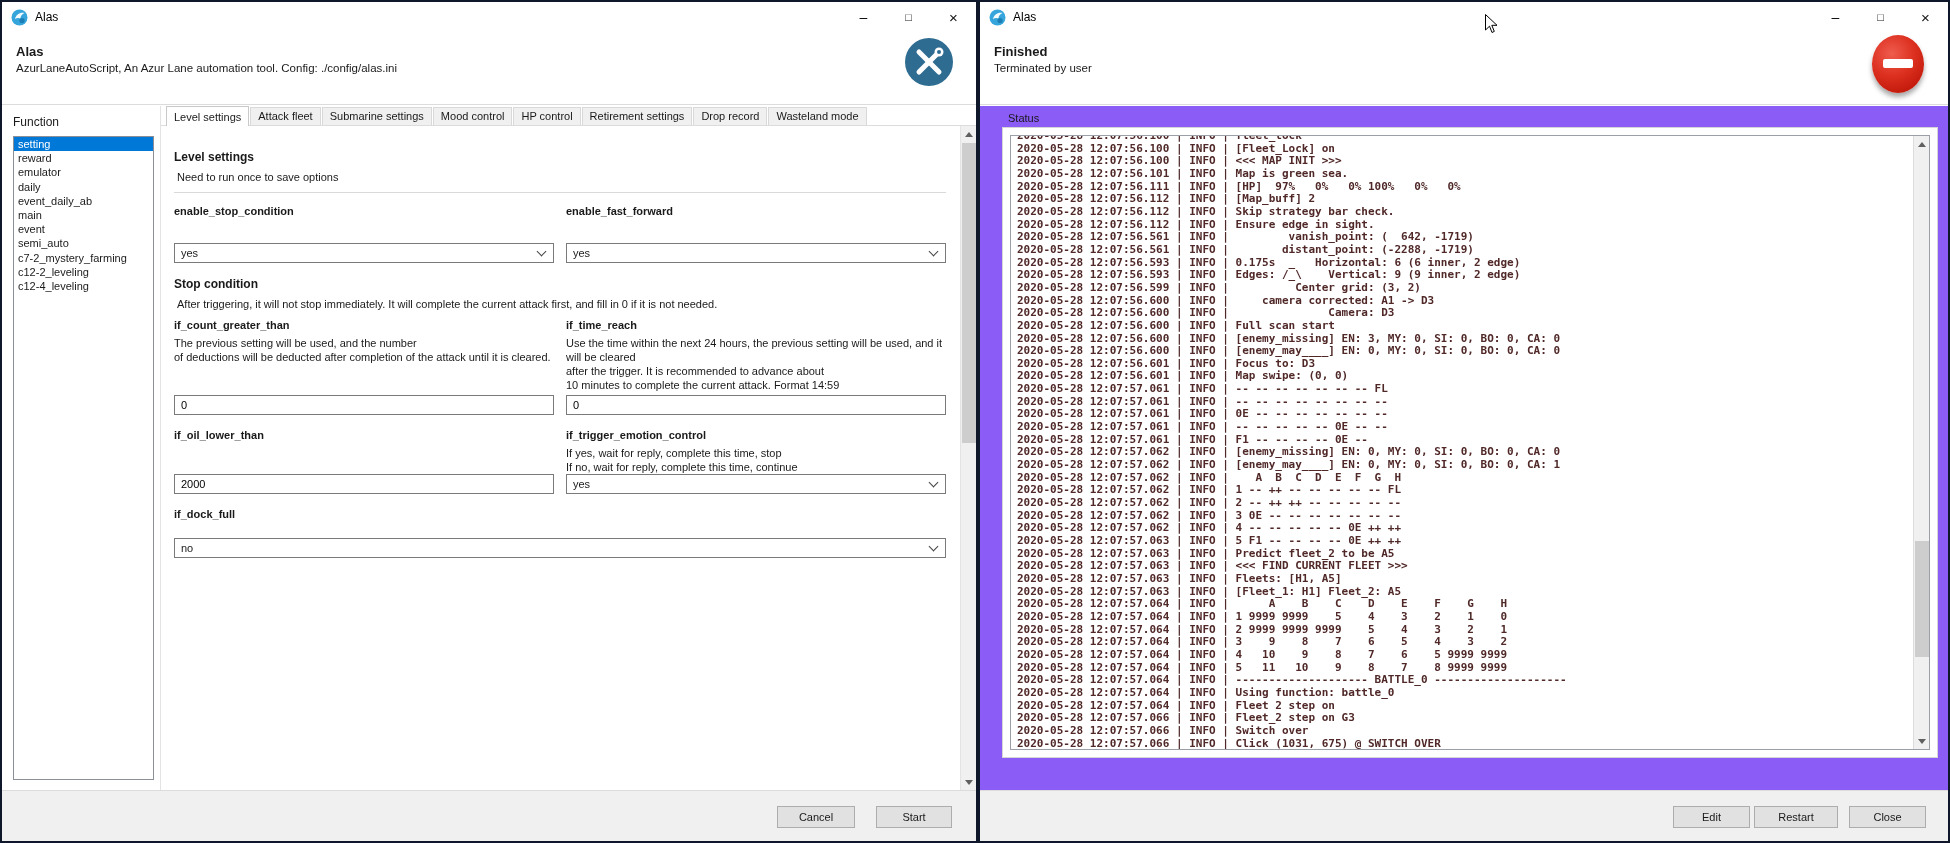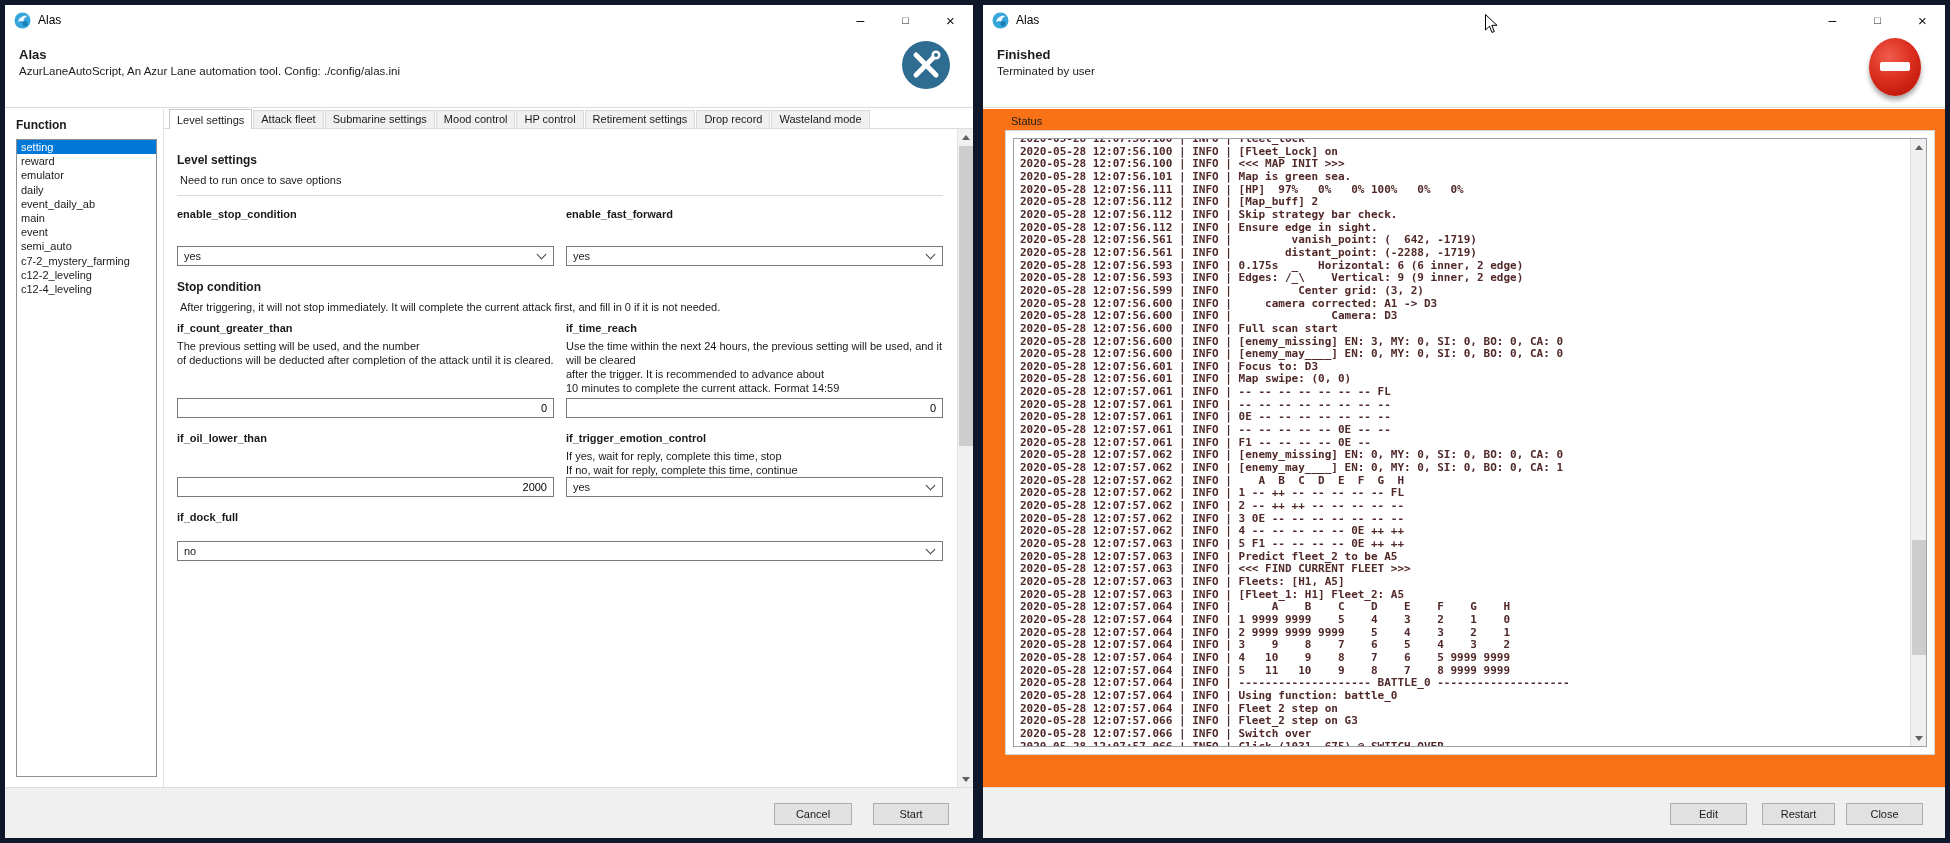--- a/index.html
+++ b/index.html
@@ -1,20 +1,20 @@
 <!DOCTYPE html>
 <html style="--accent: #0078d7; --log-color: #502828;"><head>
 <meta charset="utf-8">
 <style>
   * { box-sizing: border-box; margin: 0; padding: 0; }
   html,body { background:#8f8f8f; }
   body { font-family: "Liberation Sans", sans-serif; color:#1a1a1a; }
   .stage { position:relative; width:1950px; height:843px; background:#8f8f8f; overflow:hidden; }
 
-  .window { position:absolute; top:0; height:843px; background:#fff; border:5px solid #0f172a; }
+  .window { position:absolute; top:0; height:843px; background:#fff; border:2px solid #0f172a; }
   #win-left  { left:0;     width:978px; }
   #win-right { left:978px; width:972px; }
 
   
   .titlebar { position:relative; height:30px; display:flex; align-items:center; padding-left:9px; background:#fff; }
   .app-icon { width:17px; height:17px; margin-right:7px; flex:0 0 auto; }
   .title-text { font-size:12px; color:#000; }
   .caption-btns { position:absolute; right:0; top:0; height:30px; display:flex; }
   .cap-btn { width:45px; height:30px; display:flex; align-items:center; justify-content:center; font-size:14px; color:#111; cursor:default; }
   .cap-btn.max span { font-size:11px; }
@@ -26,61 +26,61 @@
   .header .sub { font-size:11.5px; }
   .tool-icon { position:absolute; right:22px; top:5px; width:50px; height:50px; }
   .finished-icon { position:absolute; right:24px; top:3px; width:52px; height:58px; border-radius:50%;
       background:radial-gradient(circle at 38% 32%, #ef5c4d 0%, #dc2f1f 45%, #b20d00 100%);
       box-shadow:0 4px 5px rgba(0,0,0,.35); }
   .finished-icon .bar { position:absolute; left:11px; top:24px; width:30px; height:9px; background:#fff; border-radius:2px; }
 
   
   .left-body { position:absolute; top:104px; bottom:51px; left:0; right:0; display:flex; background:#fff; }
   .sidebar { width:158px; padding:9px 6px 10px 11px; display:flex; flex-direction:column; }
-  .sidebar-label { font-size:12px; font-weight:bold; margin-bottom:7px; }
+  .sidebar-label { font-size:12px; font-weight:normal; margin-bottom:7px; }
   .listbox { flex:1; border:1px solid #8a8f98; background:#fff; overflow:hidden; font-size:11px; }
   .sb-item { padding:1px 4px 1px 4px; line-height:12.2px; white-space:nowrap; cursor:default; }
   .sb-item.sel { background:var(--accent,#0078d7); color:#fff; }
 
   .main-panel { flex:1; position:relative; border-left:1px solid #e3e3e3; }
   .tabstrip { display:flex; align-items:flex-end; height:20px; padding-left:5px; border-bottom:1px solid #dcdcdc; }
   .tab { font-size:11px; padding:2px 7px 3px; border:1px solid #d9d9d9; border-bottom:none; background:#f0f0f0; margin-right:1px; white-space:nowrap; cursor:default; }
   .tab.active { background:#fff; padding-top:4px; position:relative; top:1px; border-color:#c9c9c9; }
 
   .form-area { position:absolute; top:20px; bottom:0; left:0; right:16px; overflow:hidden; padding:16px 14px 0 13px; background:#fff; }
   .section-title { font-size:12px; font-weight:bold; margin:8px 0 7px; }
   .section-desc { font-size:11px; margin:0 3px 9px; }
   .hdiv { border-top:1px solid #d9d9d9; margin:6px 0 12px; }
   .fields-row { display:grid; grid-template-columns:1fr 1fr; column-gap:12px; margin-bottom:14px; }
   .field { display:flex; flex-direction:column; }
   .field.full { grid-column:1 / -1; }
   .field-label { font-size:11px; font-weight:bold; margin-bottom:5px; }
   .field-desc { font-size:11px; line-height:14px; white-space:pre-line; }
   .combo, .tinput { margin-top:auto; height:20px; border:1px solid #7a7a7a; background:#fff; font-size:11px;
-      font-family:"Liberation Sans",sans-serif; display:flex; align-items:center; padding:0 6px; width:100%;text-align:right; }
+      font-family:"Liberation Sans",sans-serif; display:flex; align-items:center; padding:0 6px; width:100%; }
   .combo { justify-content:space-between; cursor:default; }
   .chev { width:7px; height:7px; border-right:1.4px solid #444; border-bottom:1.4px solid #444; transform:rotate(45deg); margin-top:-4px; margin-right:2px; }
   .tinput { outline:none; }
 
   
   .vscroll { position:absolute; right:0; width:16px; background:#f0f0f0; border-left:1px solid #e3e3e3; }
   .vscroll.left-sb { top:20px; bottom:0; }
   .sb-arrow { position:absolute; left:0; width:16px; height:16px; display:flex; align-items:center; justify-content:center; }
   .sb-arrow.up { top:0; } .sb-arrow.down { bottom:0; }
   .tri-up { width:0; height:0; border-left:4px solid transparent; border-right:4px solid transparent; border-bottom:5px solid #606060; }
   .tri-down { width:0; height:0; border-left:4px solid transparent; border-right:4px solid transparent; border-top:5px solid #606060; }
   .sb-thumb { position:absolute; left:1px; width:14px; background:#cdcdcd; }
 
   
   .footer { position:absolute; left:0; right:0; bottom:0; height:51px; background:#f0f0f0; border-top:1px solid #dcdcdc; }
   .btn { position:absolute; top:15px; height:22px; width:78px; background:#e1e1e1; border:1px solid #adadad; font-size:11px;
       font-family:"Liberation Sans",sans-serif; display:flex; align-items:center; justify-content:center; cursor:default; }
 
   
-  .right-body { position:absolute; top:104px; bottom:51px; left:0; right:0; background:#f97316; }
+  .right-body { position:absolute; top:104px; bottom:51px; left:0; right:0; background:#8b5cf6; }
   .status-label { position:absolute; left:28px; top:6px; font-size:11px; }
   .groupbox { position:absolute; left:22px; right:10px; top:21px; bottom:32px; border:1px solid #d5d5d5; background:#fff; }
   .logbox { position:absolute; inset:7px; border:1px solid #9a9fa8; background:#fff; overflow:hidden; }
   .log-lines { position:absolute; left:6px; top:0; right:16px; bottom:0; overflow:hidden; }
   .log-line { font-family:"DejaVu Sans Mono","Liberation Mono",monospace; font-size:11px; line-height:12.65px;
       white-space:pre; color:var(--log-color,#502828);font-weight:bold; }
   .log-line:first-child { margin-top:-6px; }
   .vscroll.log-sb { top:0; bottom:0; border-left:1px solid #dcdcdc; }
 
   
@@ -326,21 +326,21 @@
             <div class="sb-arrow down">
                 <div class="tri-down"></div>
               </div>
           </div>
         </div>
       </div>
     </div>
 
     <div class="footer">
       <div class="btn" style="right:198px; width:77px;">Edit</div>
-      <div class="btn" style="right:110px; width:73px;">Restart</div>
+      <div class="btn" style="right:110px; width:84px;">Restart</div>
       <div class="btn" style="right:22px; width:77px;">Close</div>
     </div>
   </div>
 
   <svg class="cursor" style="left:1484px; top:13px;" width="15" height="22">
     <path d="M1.5,1.5 L1.5,17 L5.5,13.2 L8,19.5 L10.3,18.4 L7.8,12.3 L13,12.3 Z" fill="#ffffff" stroke="#000000" stroke-width="1"></path>
   </svg>
 </div>
 
 </body></html>

